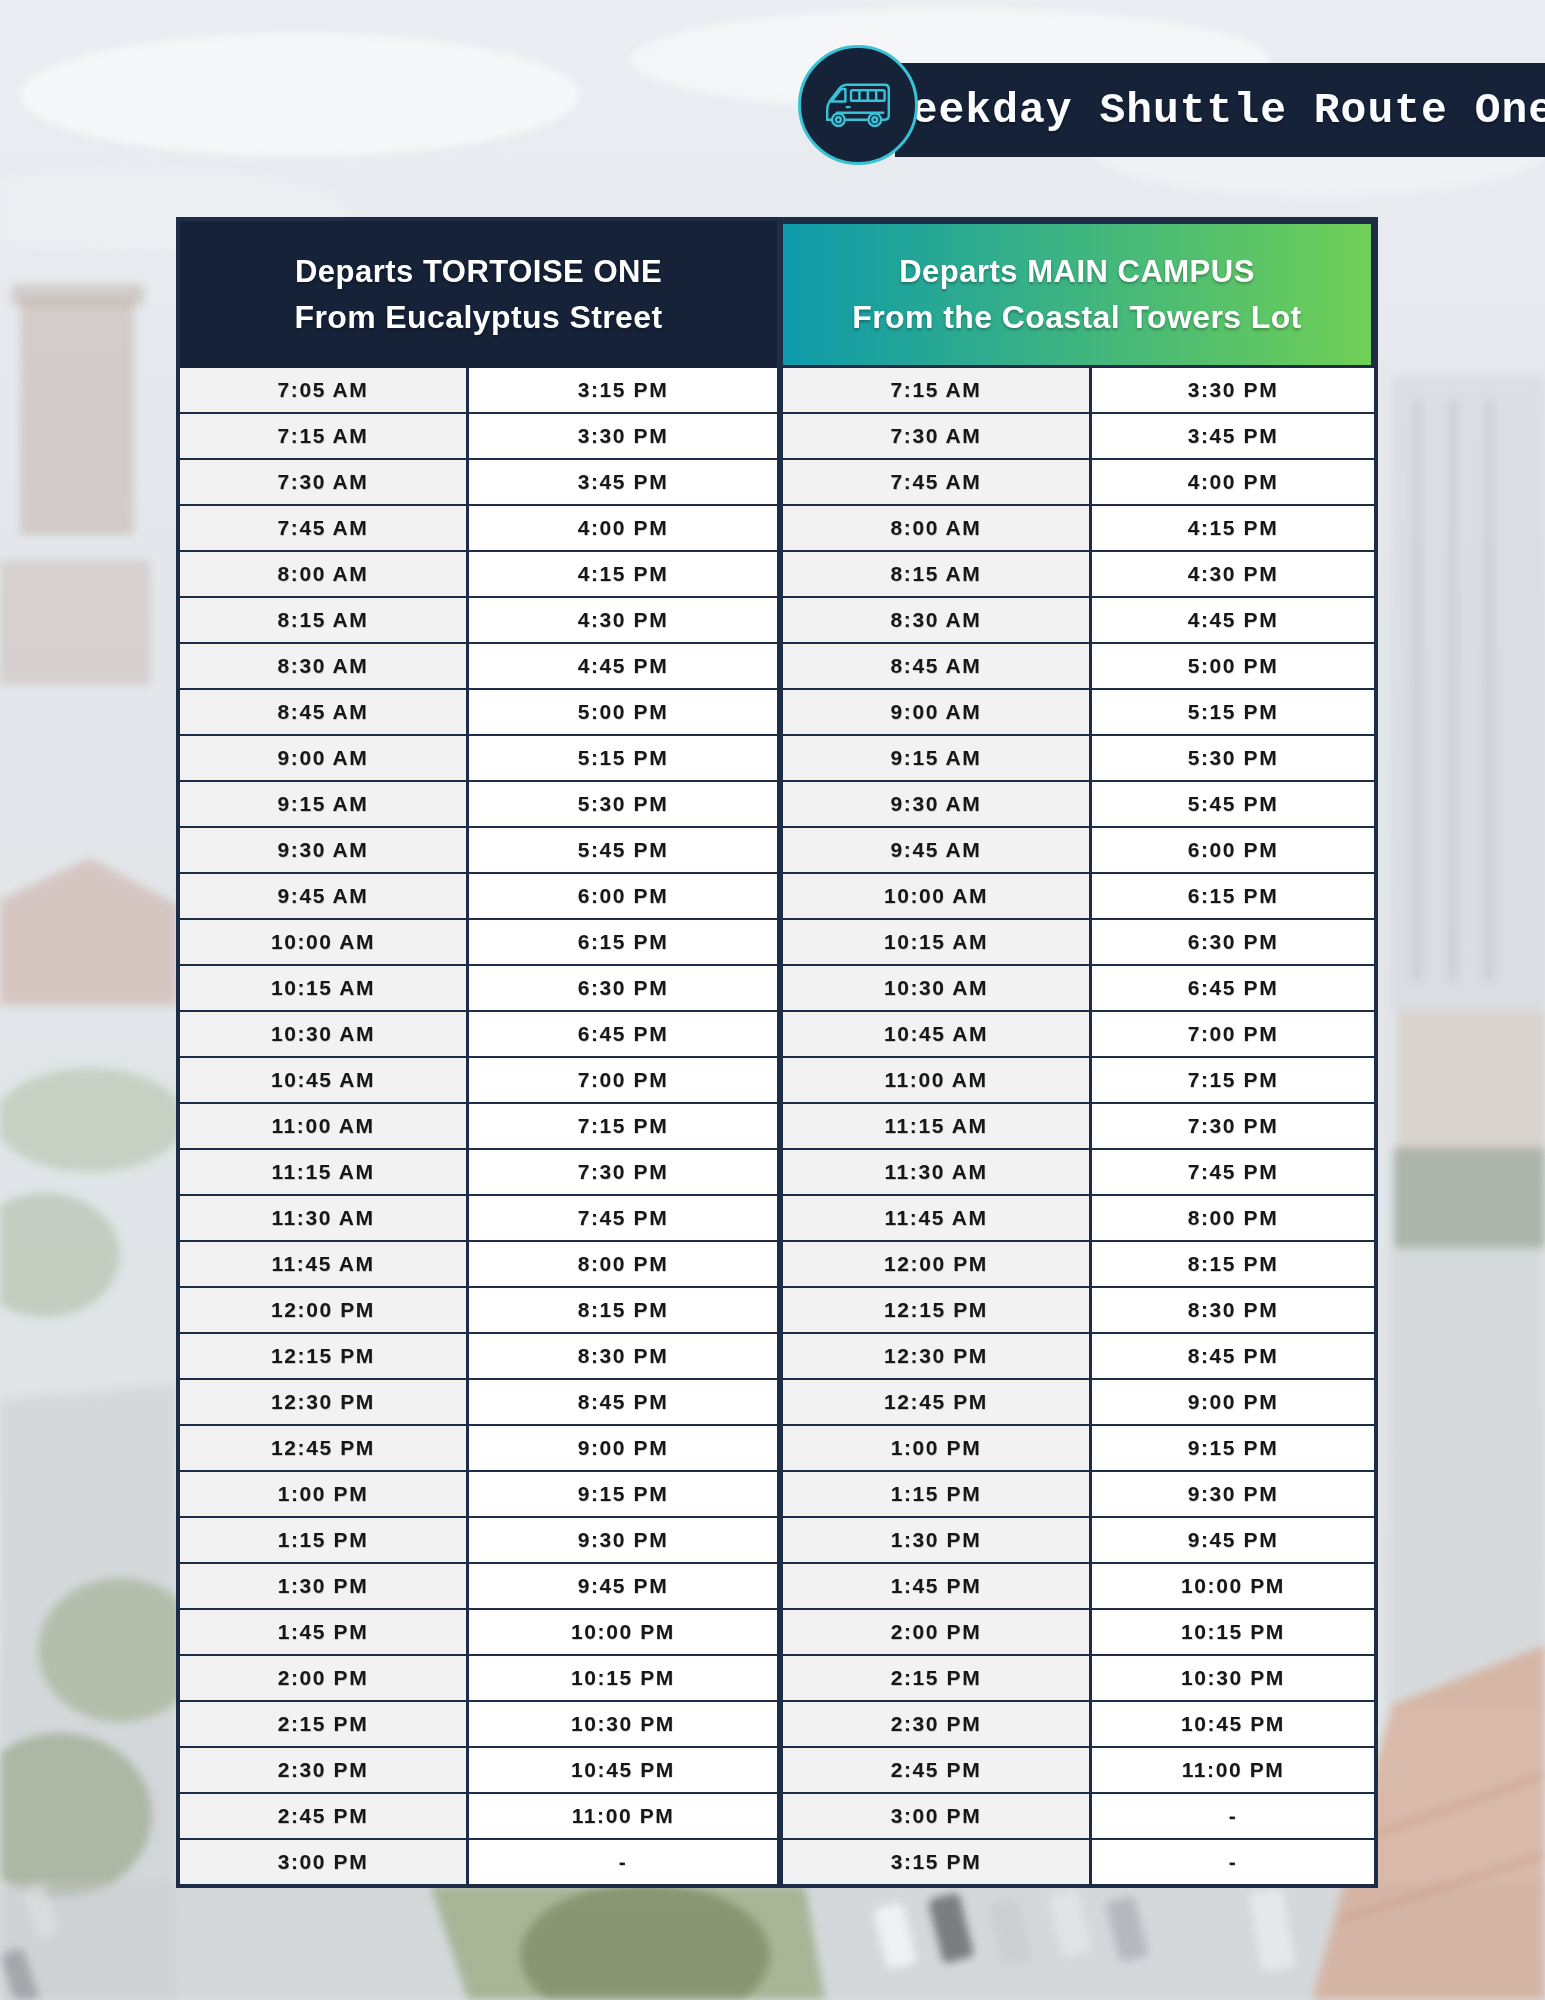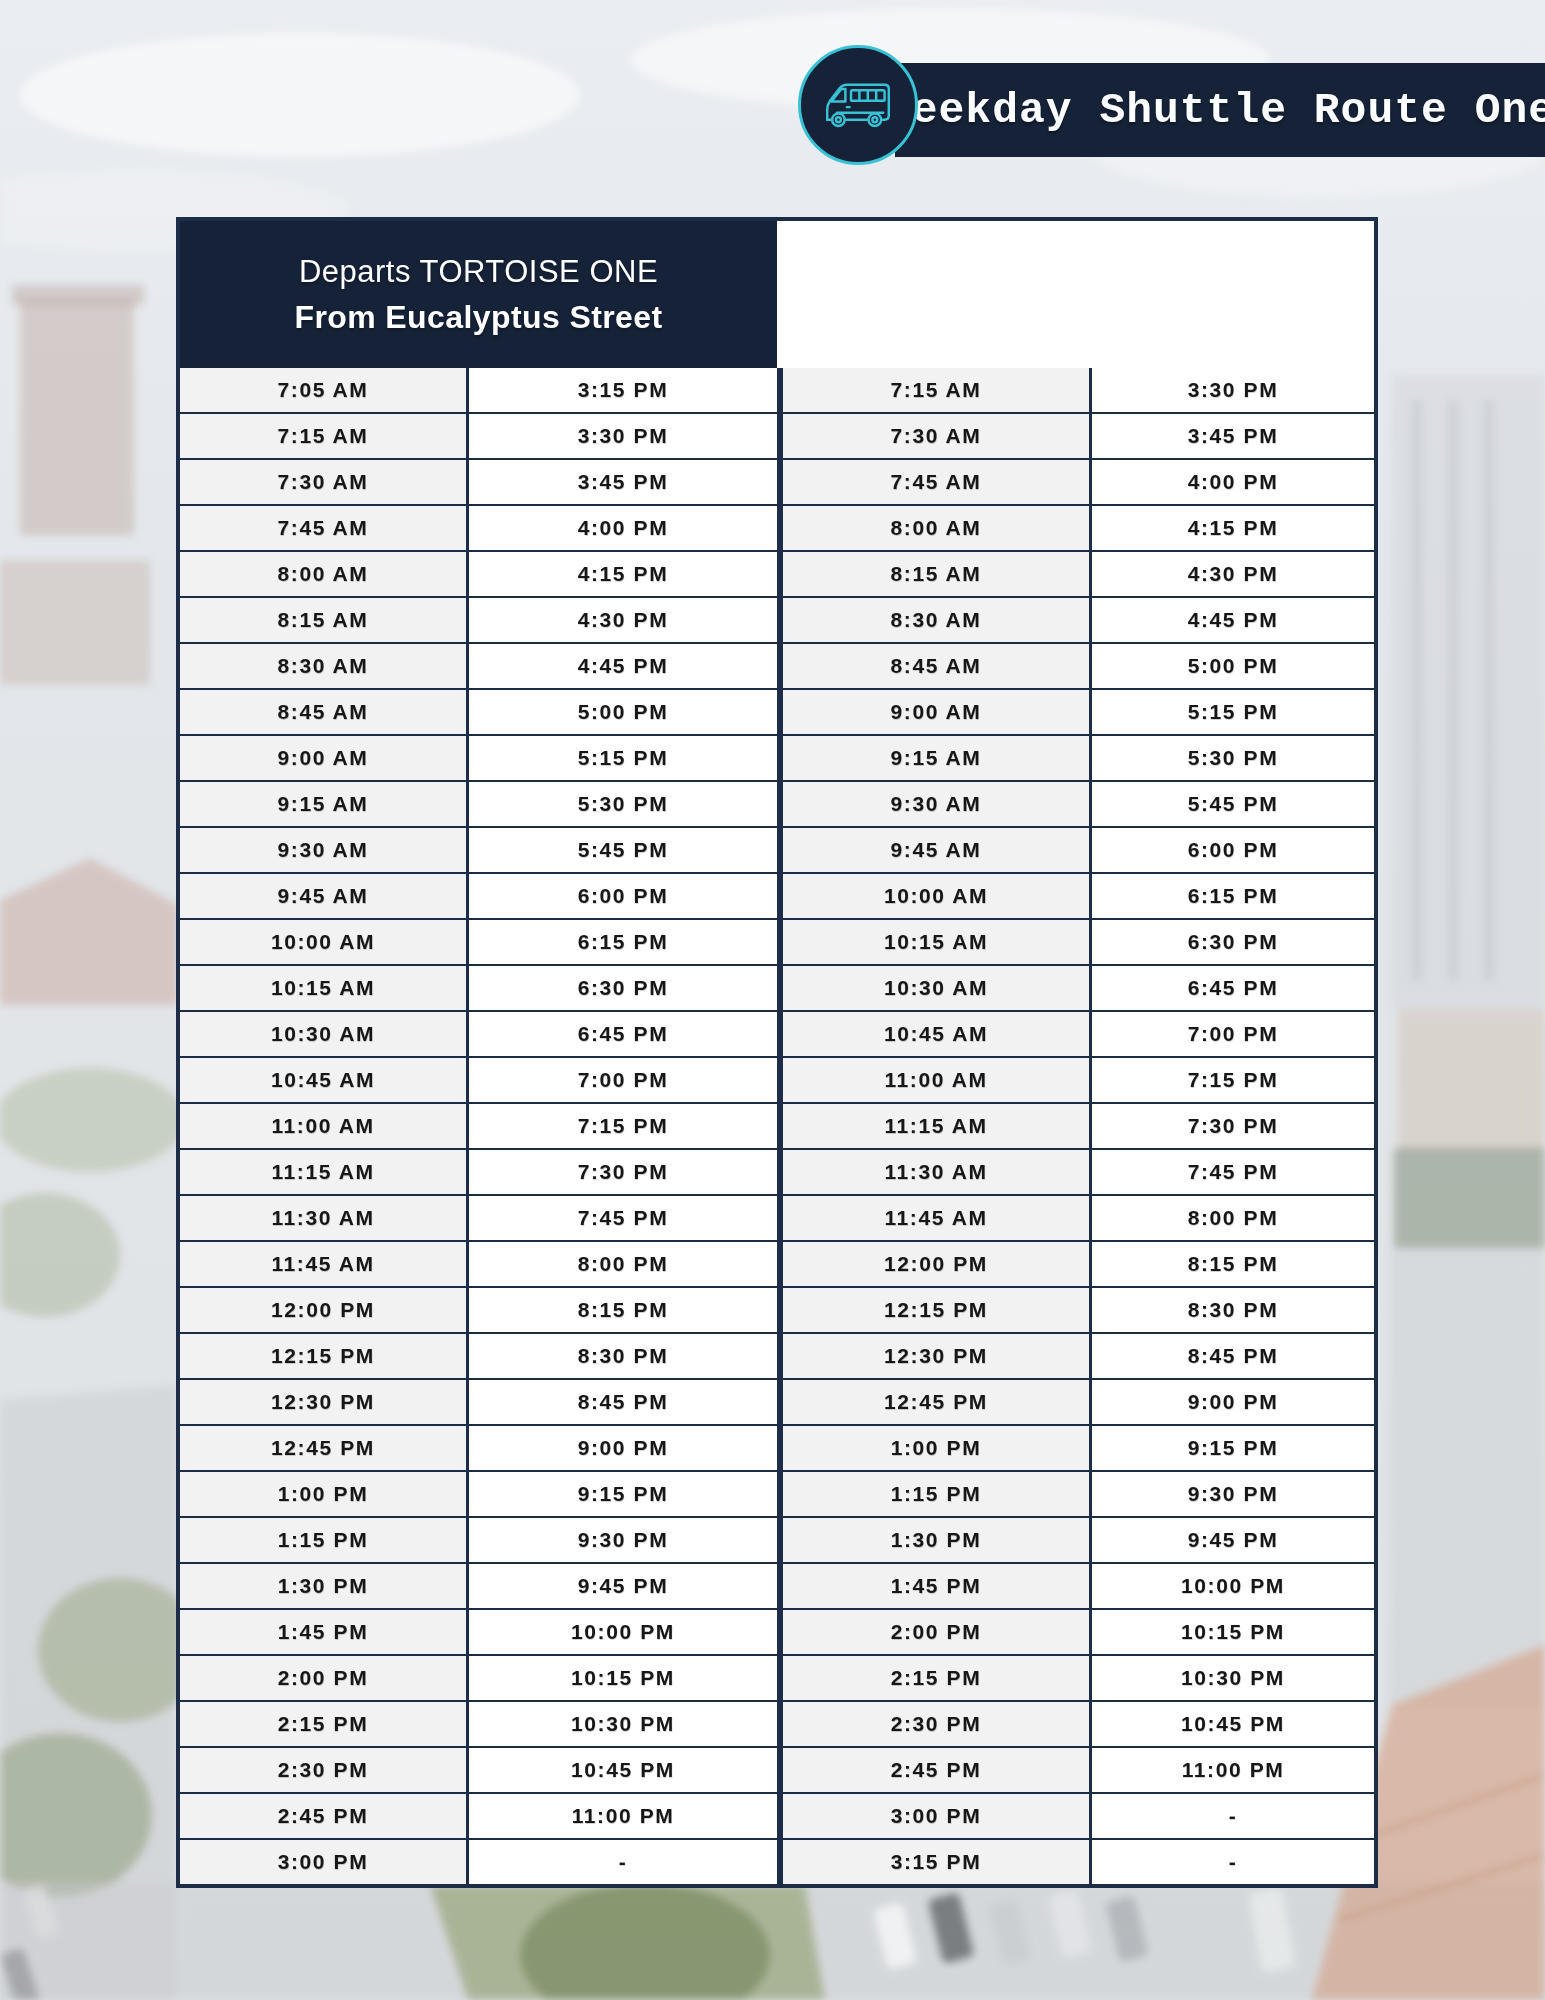--- a/index.html
+++ b/index.html
@@ -30,21 +30,21 @@
   .icon-circle svg { width:84px; height:64px; }
 
   
   .timetable { position:absolute; left:176px; top:217px; width:1202px; z-index:2;
     border:4px solid var(--border-navy); background:#fff; }
   .thead { display:grid; grid-template-columns:597px 597px; height:147px; }
   .th { display:flex; flex-direction:column; align-items:center; justify-content:center; gap:9px; }
   .th-navy { background:var(--navy); }
   .th-grad { background:linear-gradient(90deg, var(--grad-start) 0%, var(--grad-end) 100%);
     border:3px solid var(--border-navy); border-left-width:6px; }
-  .th-title { font-size:31px; font-weight:normal; color:#fff; letter-spacing:.5px;
+  .th-title { font-size:31px; font-weight:bold; color:#fff; letter-spacing:.5px;
     text-shadow:0 2px 3px rgba(0,0,0,.3); }
   .th-sub { font-size:32px; font-weight:bold; color:#fff; letter-spacing:.4px;
     text-shadow:0 2px 3px rgba(0,0,0,.3); }
 
   .tbody .row { display:grid; grid-template-columns:286px 311px 312px 285px;
     height:46px; border-top:2px solid var(--border-navy); }
   .tbody .row:first-child { border-top:none; height:44px; }
   .cell { display:flex; align-items:center; justify-content:center;
     font-size:21px; font-weight:bold; color:#171717; letter-spacing:1.6px;
     text-shadow:.5px .8px 0 rgba(0,0,0,.18); }
@@ -121,20 +121,24 @@
       <circle cx="84" cy="66" r="3.5"></circle>
     </svg>
   </div>
 
   <div class="timetable">
     <div class="thead">
       <div class="th th-navy">
         <div class="th-title">Departs TORTOISE ONE</div>
         <div class="th-sub">From Eucalyptus Street</div>
       </div>
+      <div class="th th-grad">
+        <div class="th-title">Departs MAIN CAMPUS</div>
+        <div class="th-sub">From the Coastal Towers Lot</div>
+      </div>
     </div>
     <div class="tbody" id="tbody">
         <div class="row">
           <div class="cell c0">7:05 AM</div>
           <div class="cell c1">3:15 PM</div>
           <div class="cell c2">7:15 AM</div>
           <div class="cell c3">3:30 PM</div>
         </div>
         <div class="row">
           <div class="cell c0">7:15 AM</div>

